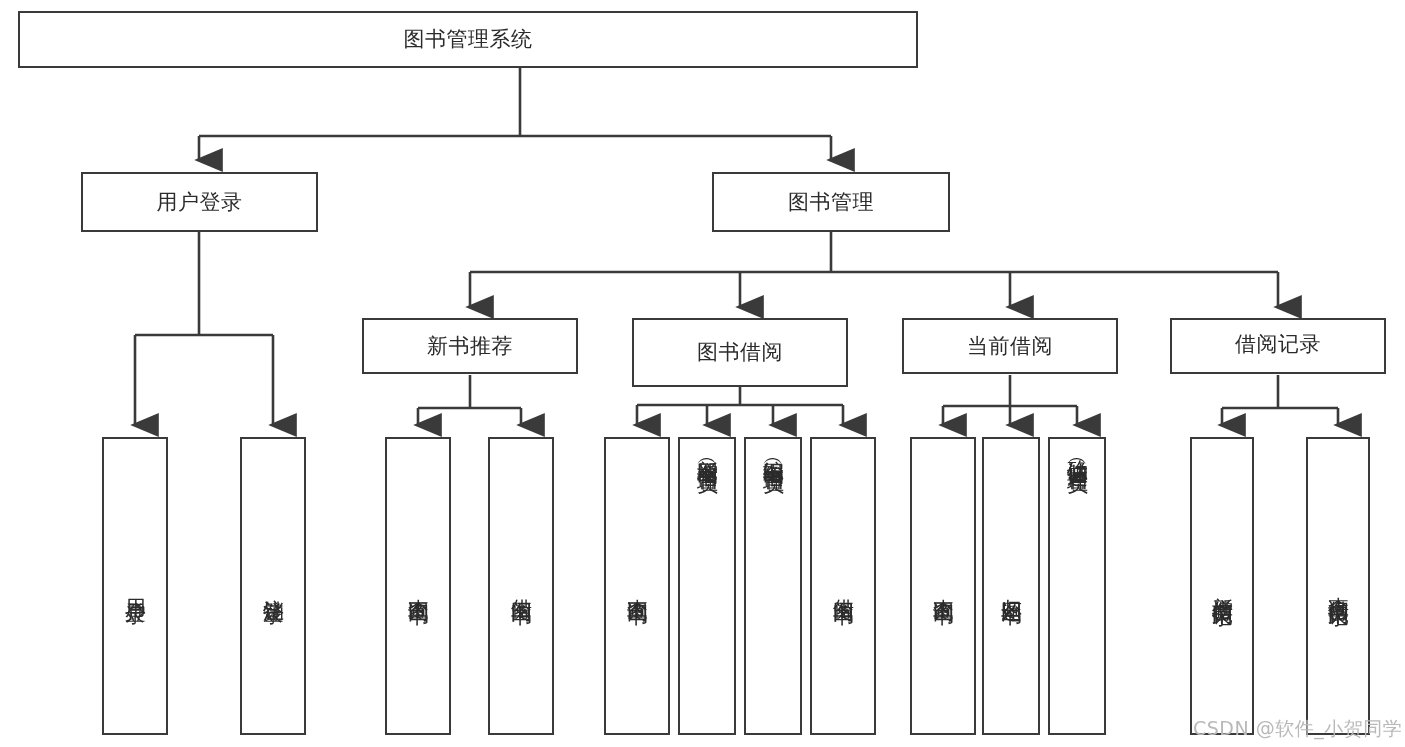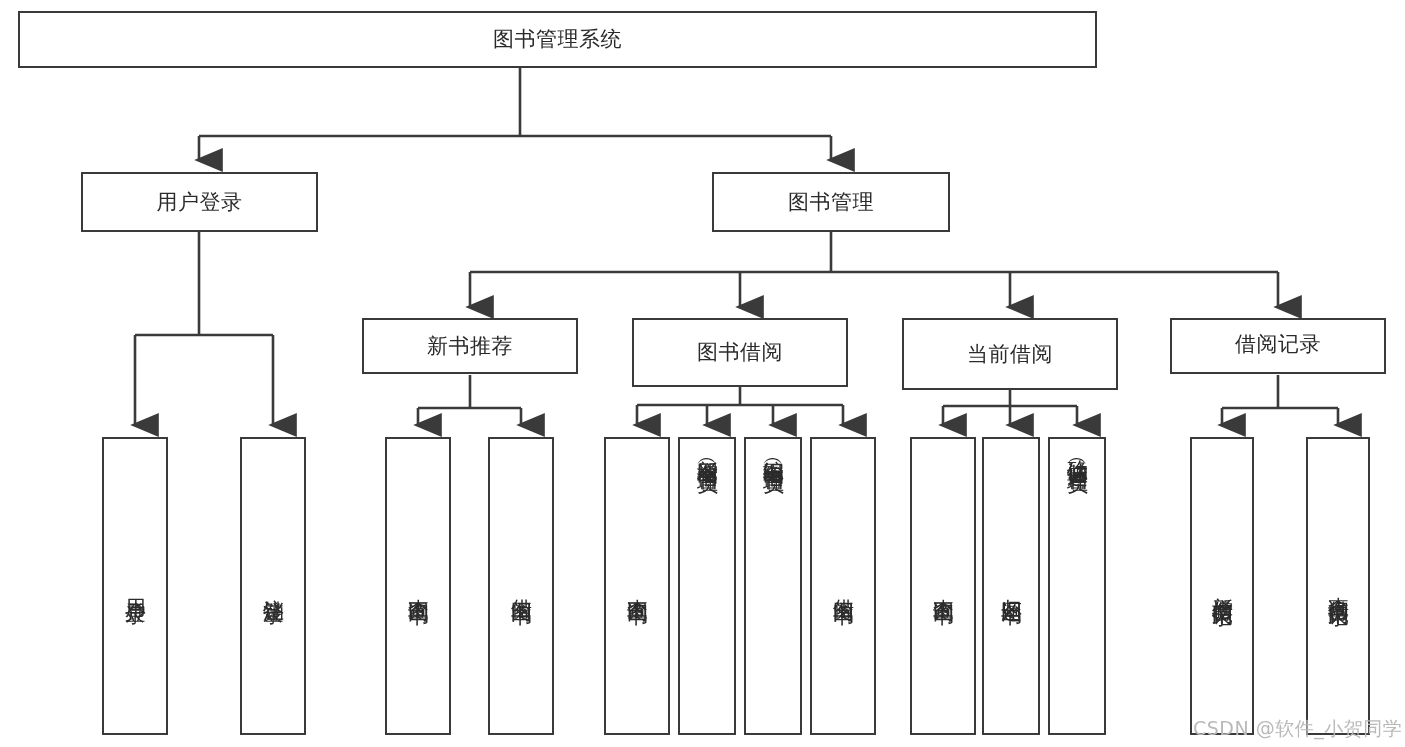--- a/index.html
+++ b/index.html
@@ -120,41 +120,41 @@
       <path d="M 1010 406 L 1010 425" marker-end="url(#arrow)"></path>
       <path d="M 1077 406 L 1077 425" marker-end="url(#arrow)"></path>
 
       <path d="M 1278 375 L 1278 408"></path>
       <path d="M 1222 408 L 1338 408"></path>
       <path d="M 1222 408 L 1222 425" marker-end="url(#arrow)"></path>
       <path d="M 1338 408 L 1338 425" marker-end="url(#arrow)"></path>
     </g>
   </svg>
 
-  <div class="node" style="left:18px; top:11px; width:1079px; height:57px;text-align:center;">
+  <div class="node" style="left:18px; top:11px; width:900px; height:57px;text-align:center;">
     <span class="lbl">图书管理系统</span>
   </div>
 
   <div class="node" style="left:81px; top:172px; width:237px; height:60px;">
     <span class="lbl">用户登录</span>
   </div>
 
   <div class="node" style="left:712px; top:172px; width:238px; height:60px;">
     <span class="lbl">图书管理</span>
   </div>
 
   <div class="node" style="left:362px; top:318px; width:216px; height:56px;">
     <span class="lbl">新书推荐</span>
   </div>
 
   <div class="node" style="left:632px; top:318px; width:216px; height:69px;">
     <span class="lbl">图书借阅</span>
   </div>
 
-  <div class="node" style="left:902px; top:318px; width:216px; height:72px;">
+  <div class="node" style="left:902px; top:318px; width:216px; height:56px;">
     <span class="lbl">当前借阅</span>
   </div>
 
   <div class="node" style="left:1170px; top:318px; width:216px; height:56px;font-family:Liberation Mono, monospace;">
     <span class="lbl">借阅记录</span>
   </div>
 
   <div class="node vert mid" style="left:102px; top:437px; width:66px; height:298px;">
     <span class="lbl">用户登录</span>
   </div>

